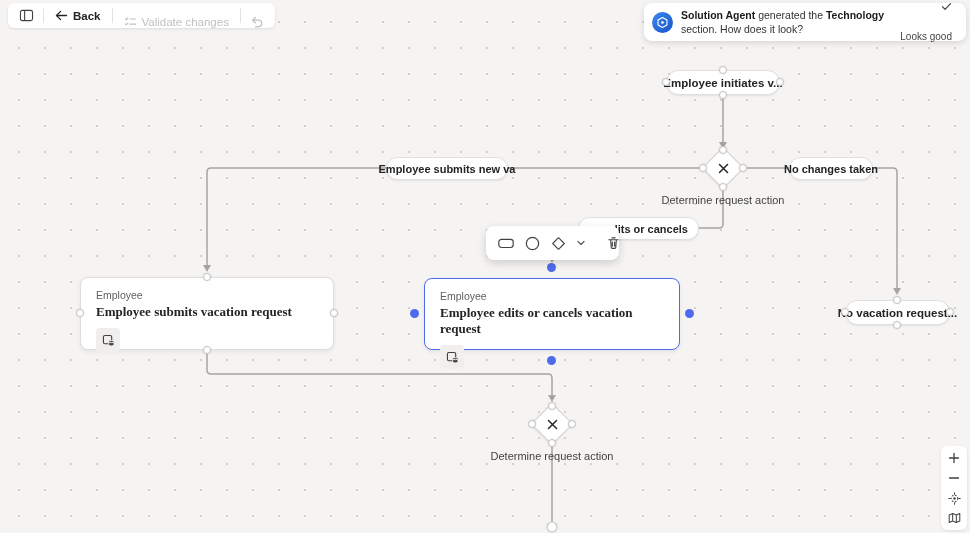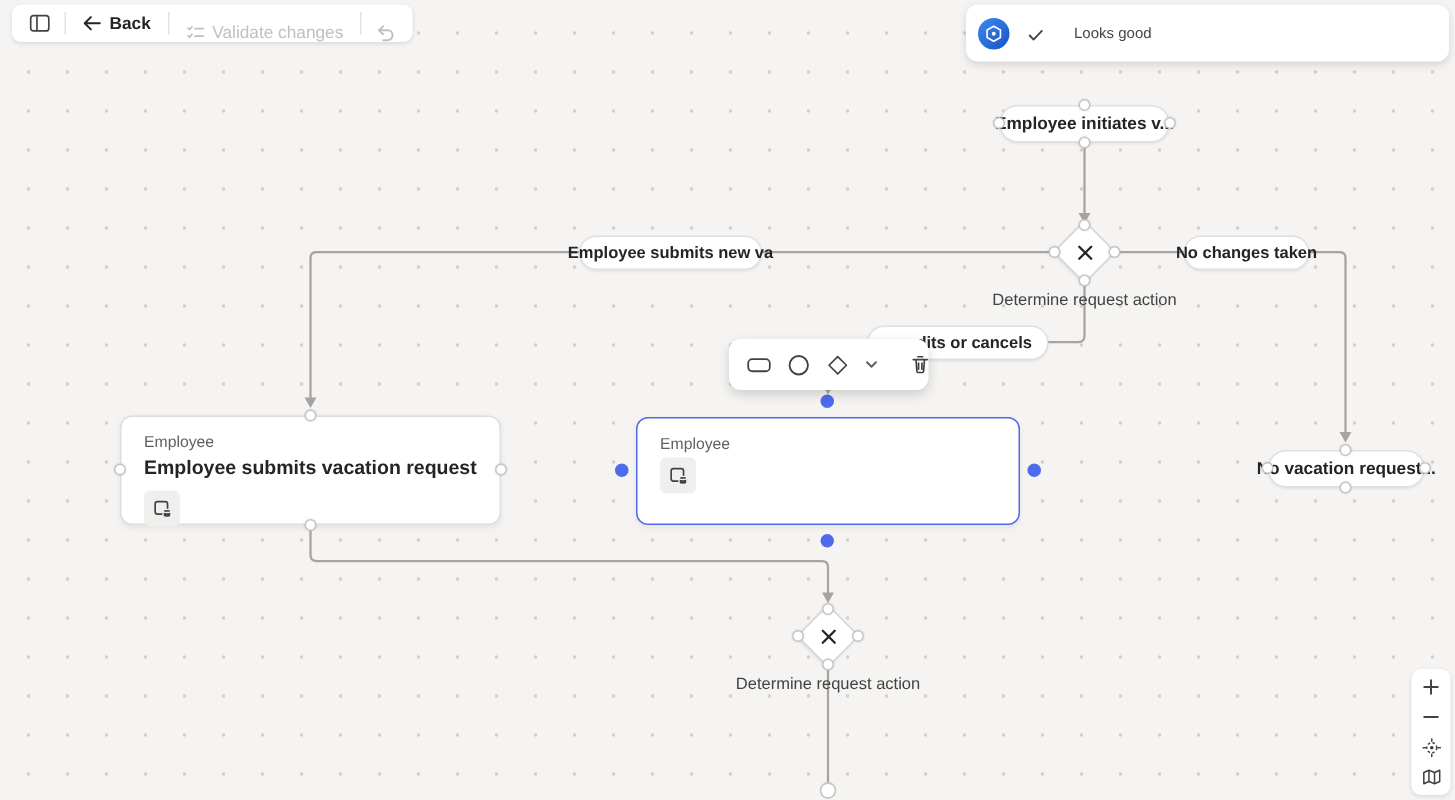--- a/index.html
+++ b/index.html
@@ -33,41 +33,41 @@
     background:#fff; border-radius:8px;
     box-shadow:0 2px 6px rgba(0,0,0,.13);
     display:flex; align-items:center; gap:8px; padding:5px 10px 5px 8px;
     z-index:40;
   }
   .toast-icon { width:21px; height:21px; border-radius:50%;
     background:linear-gradient(135deg,#3d8af0,#1653c9);
     display:flex; align-items:center; justify-content:center; flex:none; }
   .toast-text { flex:1; font-size:10.5px; line-height:1.35; color:#333; }
   .toast-text b { color:#1b1b1b; }
-  .toast-action { display:flex; align-items:flex-end; gap:20px; font-size:10px; color:#484644; white-space:nowrap; cursor:pointer; padding:3px 4px; border-radius:4px; }
+  .toast-action { display:flex; align-items:flex-end; gap:20px; font-size:10px; color:#484644; white-space:nowrap; cursor:pointer; padding:3px 4px; border-radius:4px;flex-direction:column; }
 
   
   svg.connectors { position:absolute; left:0; top:0; z-index:1; pointer-events:none; }
 
   
   .pill {
     background:#fff; border:1px solid #e2e0de; border-radius:13px;
     display:flex; align-items:center; justify-content:center;
     font-size:11.5px; font-weight:600; color:#242424;
     box-shadow:0 1px 2px rgba(0,0,0,.08);
     z-index:5; white-space:nowrap; cursor:pointer;
   }
   .card {
     background:#fff; border:1px solid #e0dedc; border-radius:8px;
     box-shadow:0 1.5px 4px rgba(0,0,0,.07);
     padding:11px 15px; z-index:5; cursor:pointer;
   }
   .card.selected { border:1.5px solid #4f6bed; }
   .card .cat { font-size:10.5px; color:#616161; margin-bottom:3px; }
-  .card .title { font-size:13px; font-weight:700; color:#242424; margin-bottom:8px; }
+  .card .title { font-size:13px; font-weight:700; color:#242424; margin-bottom:8px;font-family:Liberation Serif, serif; }
   .chip { width:24px; height:24px; background:#f0efee; border-radius:4px; display:flex; align-items:center; justify-content:center; }
 
   .diamond-wrap { width:44px; height:44px; z-index:5; cursor:pointer; }
   .diamond { position:absolute; left:7px; top:7px; width:30px; height:30px;
     background:#fff; border:1px solid #d6d4d2; border-radius:6px;
     transform:rotate(45deg); box-shadow:0 1px 2px rgba(0,0,0,.08); }
   .diamond-x { position:absolute; inset:0; display:flex; align-items:center; justify-content:center; }
 
   .caption { font-size:11px; color:#424242; text-align:center; z-index:5; }
 
@@ -173,20 +173,21 @@
       </svg>
     </div>
   </div>
   <div class="cp" style="left:203px;top:273px;"></div>
   <div class="cp" style="left:203px;top:346px;"></div>
   <div class="cp" style="left:76px;top:309px;"></div>
   <div class="cp" style="left:330px;top:309px;"></div>
 
   <div class="abs card selected" style="left:424px;top:278px;width:256px;height:72px;">
     <div class="cat">Employee</div>
+    <div class="title">Employee edits or cancels vacation request</div>
     <div class="chip">
       <svg width="15" height="15" viewBox="0 0 16 16">
         <rect x="2.6" y="2.6" width="8.8" height="8.8" rx="1.6" fill="none" stroke="#424242" stroke-width="1.2"></rect>
         <g stroke="#f0efee" stroke-width="1" fill="#424242">
           <path d="M8.2 9.2 h5.6 v3.4 q0 1.2 -2.8 1.2 t-2.8 -1.2 z"></path>
           <ellipse cx="11" cy="9.2" rx="2.8" ry="1.1"></ellipse>
         </g>
       </svg>
     </div>
   </div>
@@ -282,20 +283,23 @@
   </button>
 </div>
 
 <div class="abs toast">
   <div class="toast-icon">
     <svg width="13" height="13" viewBox="0 0 14 14">
       <path d="M7 1.6 L11.8 4.3 V9.7 L7 12.4 L2.2 9.7 V4.3 Z" fill="none" stroke="#ffffff" stroke-width="1.2" stroke-linejoin="round"></path>
       <circle cx="7" cy="7" r="1.4" fill="#ffffff"></circle>
     </svg>
   </div>
+  <p class="toast-text">
+    <b>Solution Agent</b><span> generated the </span><b>Technology</b><span> section. How does it look?</span>
+  </p>
   <div class="toast-action">
     <svg width="11" height="9" viewBox="0 0 12 10">
       <path d="M1.5 5.2 L4.4 8.2 L10.5 1.8" fill="none" stroke="#484644" stroke-width="1.4" stroke-linecap="round" stroke-linejoin="round"></path>
     </svg>
     <span>Looks good</span>
   </div>
 </div>
 
 <div class="abs zoom-panel">
   <div class="zp-btn">

